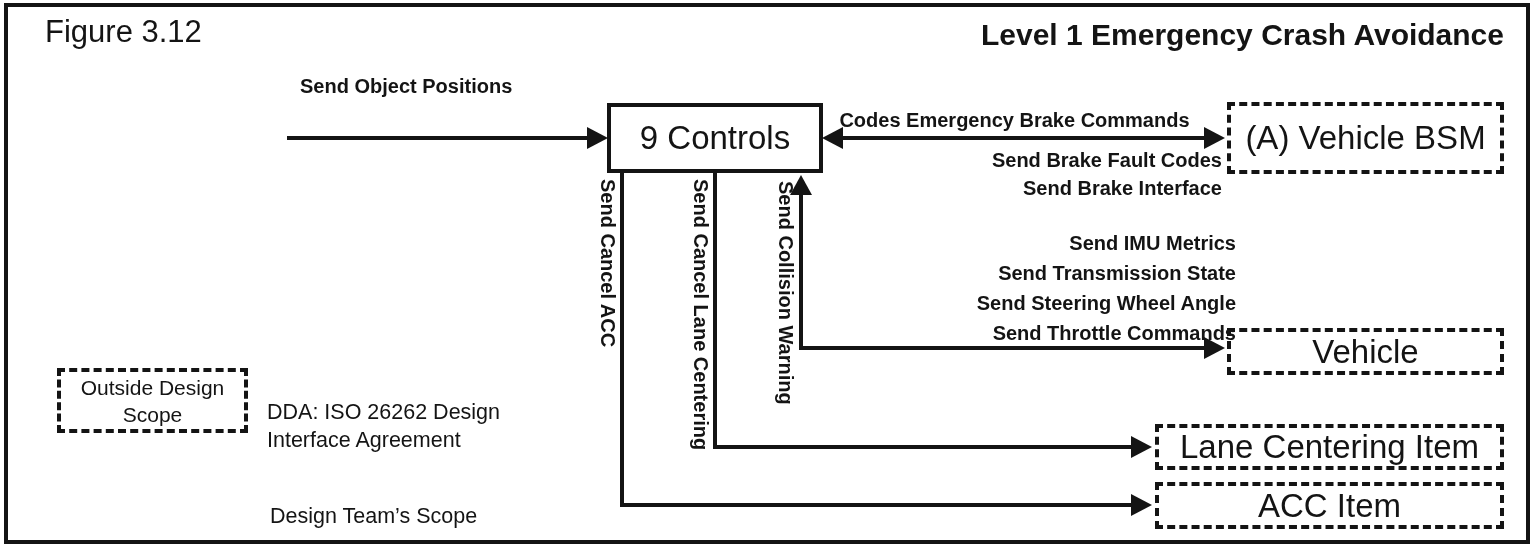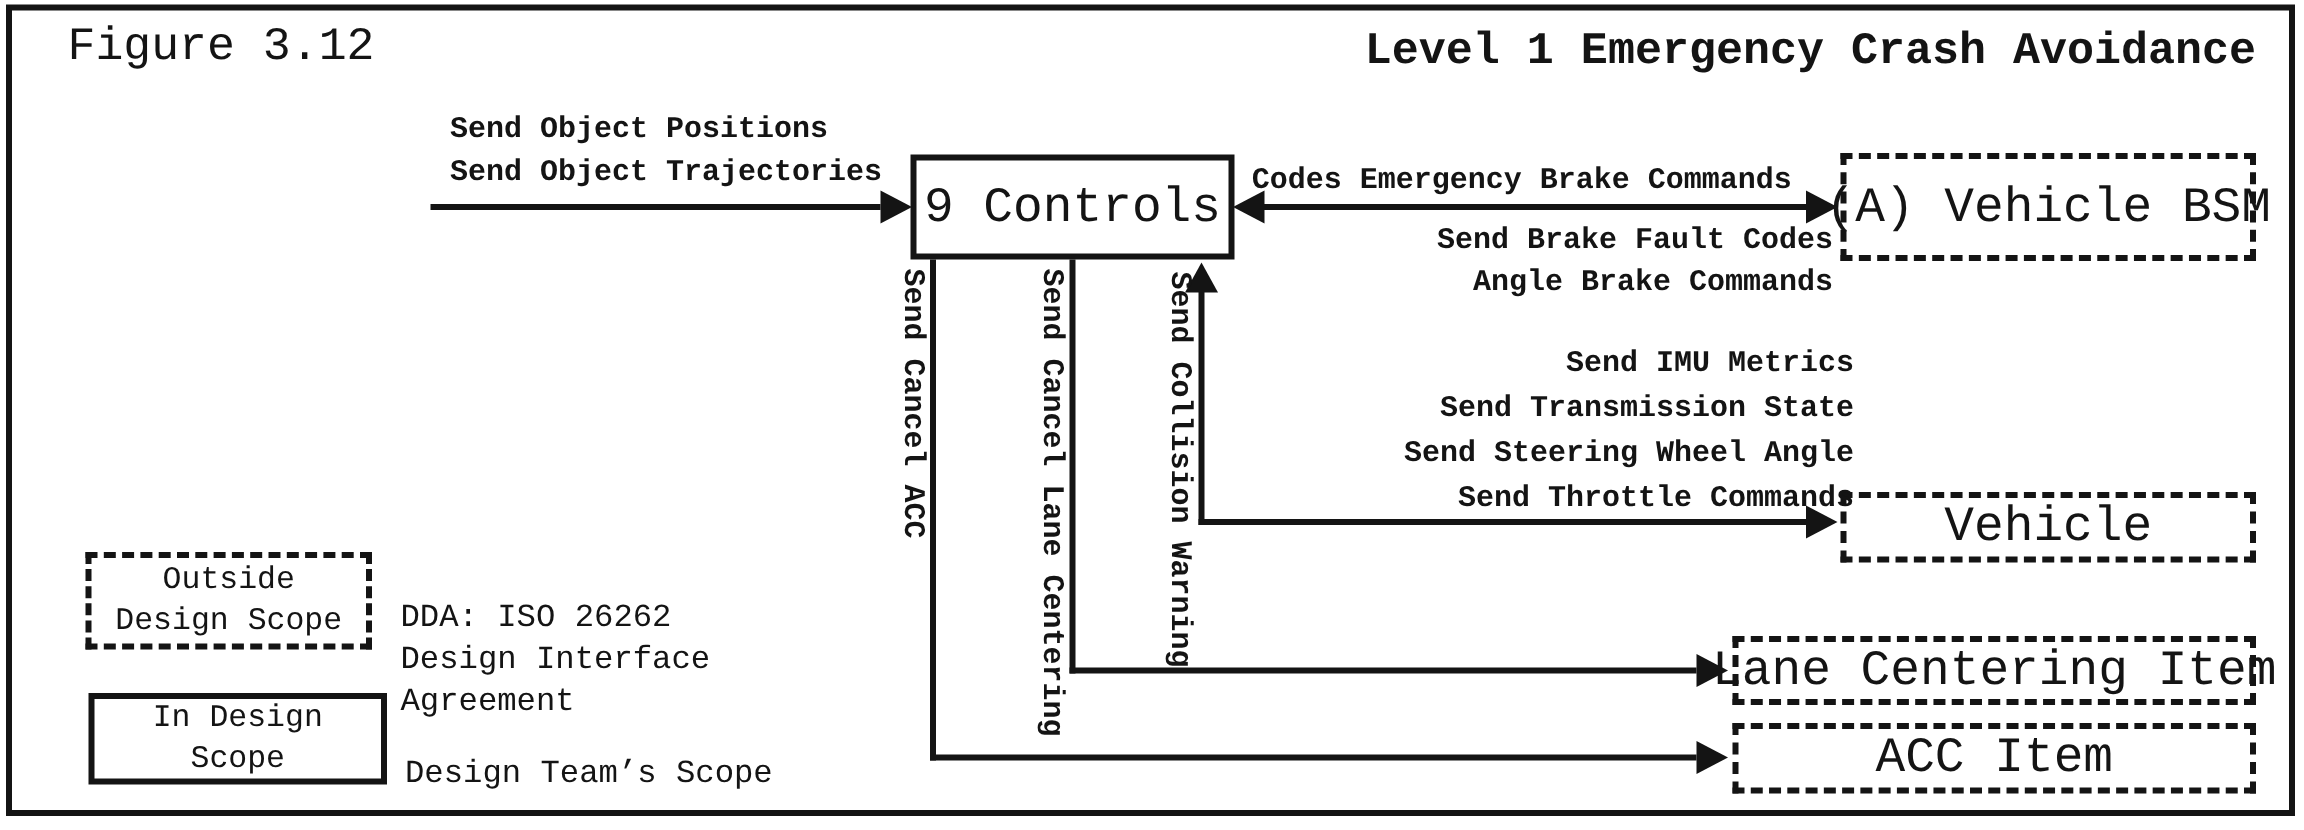--- a/index.html
+++ b/index.html
@@ -1,20 +1,20 @@
 <!DOCTYPE html>
 <html style="--ink: #141414; --bg: #ffffff;"><head>
 <meta charset="utf-8">
 <style>
   :root { --ink:#141414; --bg:#ffffff; }
   html,body { margin:0; padding:0; background:#fff; }
   .canvas {
     position:relative; width:1536px; height:553px;
     background:var(--bg); color:var(--ink);
-    font-family:Liberation Mono, monospace; overflow:hidden;
+    font-family:Liberation Sans, sans-serif; overflow:hidden;
   }
   .frame {
     position:absolute; left:4px; top:3px; width:1526px; height:541px;
     border:4px solid var(--ink); box-sizing:border-box;
   }
   .fig-label { position:absolute; left:45px; top:14px; font-size:31px; white-space:nowrap; }
   .diag-title { position:absolute; right:32px; top:18px; font-size:30px; font-weight:bold; white-space:nowrap; }
   .box {
     position:absolute; box-sizing:border-box;
     display:flex; align-items:center; justify-content:center;
@@ -71,28 +71,27 @@
     <span>Lane Centering Item</span>
   </div>
 
   <div class="box dashed" style="left:1155px; top:482px; width:349px; height:47px;">
     <span>ACC Item</span>
   </div>
 
   <div class="line" style="left:287px; top:136px; width:300px; height:4px;"></div>
   <div class="ah ah-right" style="left:587px; top:127px;"></div>
   <div class="flow" style="left:300px; top:72px;">Send Object Positions</div>
-  <div class="flow" style="left:300px; top:101px;">Send Object Trajectories</div>
 
   <div class="line" style="left:842px; top:136px; width:363px; height:4px;"></div>
   <div class="ah ah-left" style="left:822px; top:127px;"></div>
   <div class="ah ah-right" style="left:1204px; top:127px;"></div>
   <div class="flow tc" style="left:822px; top:106px; width:385px;">Codes Emergency Brake Commands</div>
   <div class="flow tr" style="left:820px; top:146px; width:402px;">Send Brake Fault Codes</div>
-  <div class="flow tr" style="left:820px; top:174px; width:402px;">Angle Brake Commands</div>
+  <div class="flow tr" style="left:820px; top:174px; width:402px;">Send Brake Interface</div>
 
   <div class="ah ah-up" style="left:790px; top:175px;"></div>
   <div class="line" style="left:799px; top:194px; width:4px; height:156px;"></div>
   <div class="line" style="left:799px; top:346px; width:406px; height:4px;"></div>
   <div class="ah ah-right" style="left:1204px; top:337px;"></div>
   <div class="vtext" style="left:774px; top:181px;">Send Collision Warning</div>
   <div class="flow tr" style="left:883px; top:228px; width:353px; line-height:30px;">
     <div>Send IMU Metrics</div>
     <div>Send Transmission State</div>
     <div>Send Steering Wheel Angle</div>
@@ -107,18 +106,15 @@
   <div class="line" style="left:620px; top:173px; width:4px; height:334px;"></div>
   <div class="line" style="left:620px; top:503px; width:511px; height:4px;"></div>
   <div class="ah ah-right" style="left:1131px; top:494px;"></div>
   <div class="vtext" style="left:596px; top:179px;">Send Cancel ACC</div>
 
   <div class="legend-box dashed" style="left:57px; top:368px; width:191px; height:65px;">
     <span>Outside Design Scope</span>
   </div>
   <div class="legend-desc" style="left:267px; top:374px; width:260px;">DDA: ISO 26262 Design Interface Agreement</div>
 
-  <div class="legend-box solid" style="left:59px; top:462px; width:199px; height:61px;">
-    <span>In Design Scope</span>
-  </div>
   <div class="legend-desc" style="left:270px; top:478px;">Design Team’s Scope</div>
 
 </div>
 
 </body></html>

